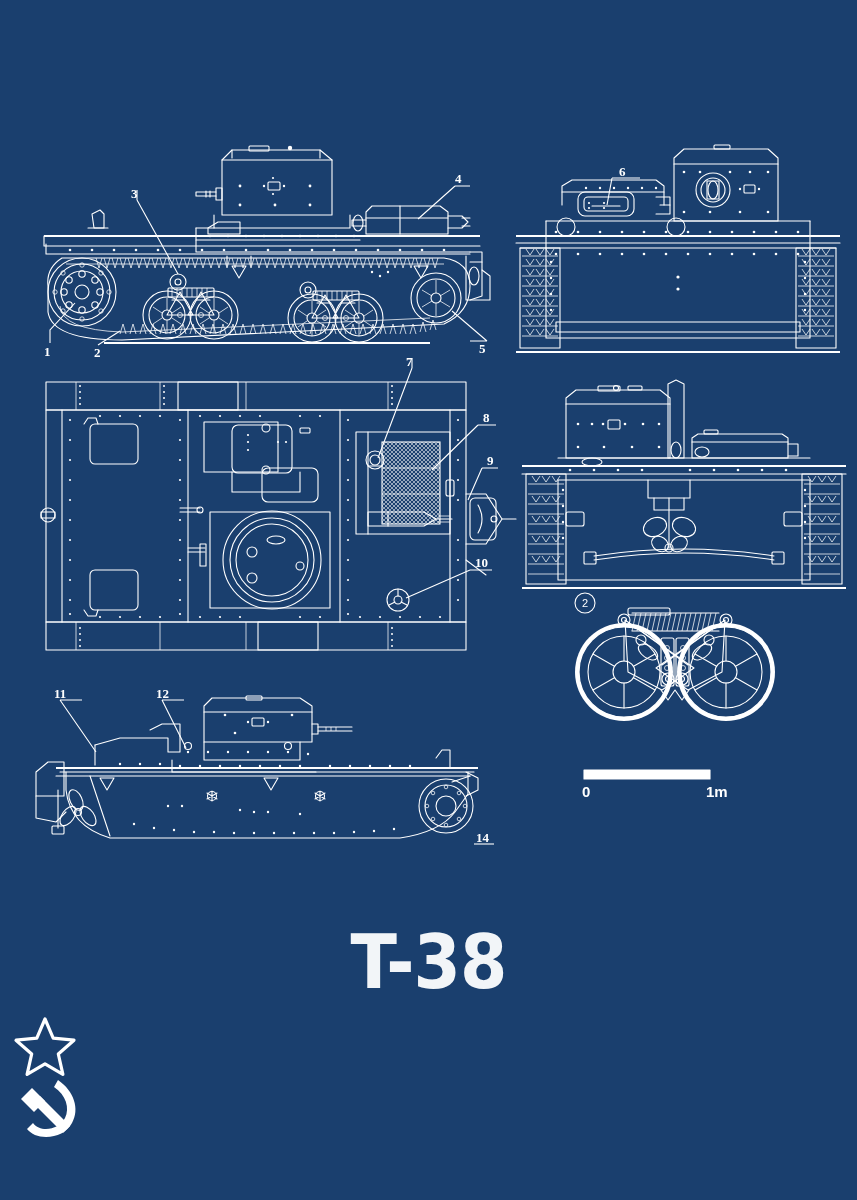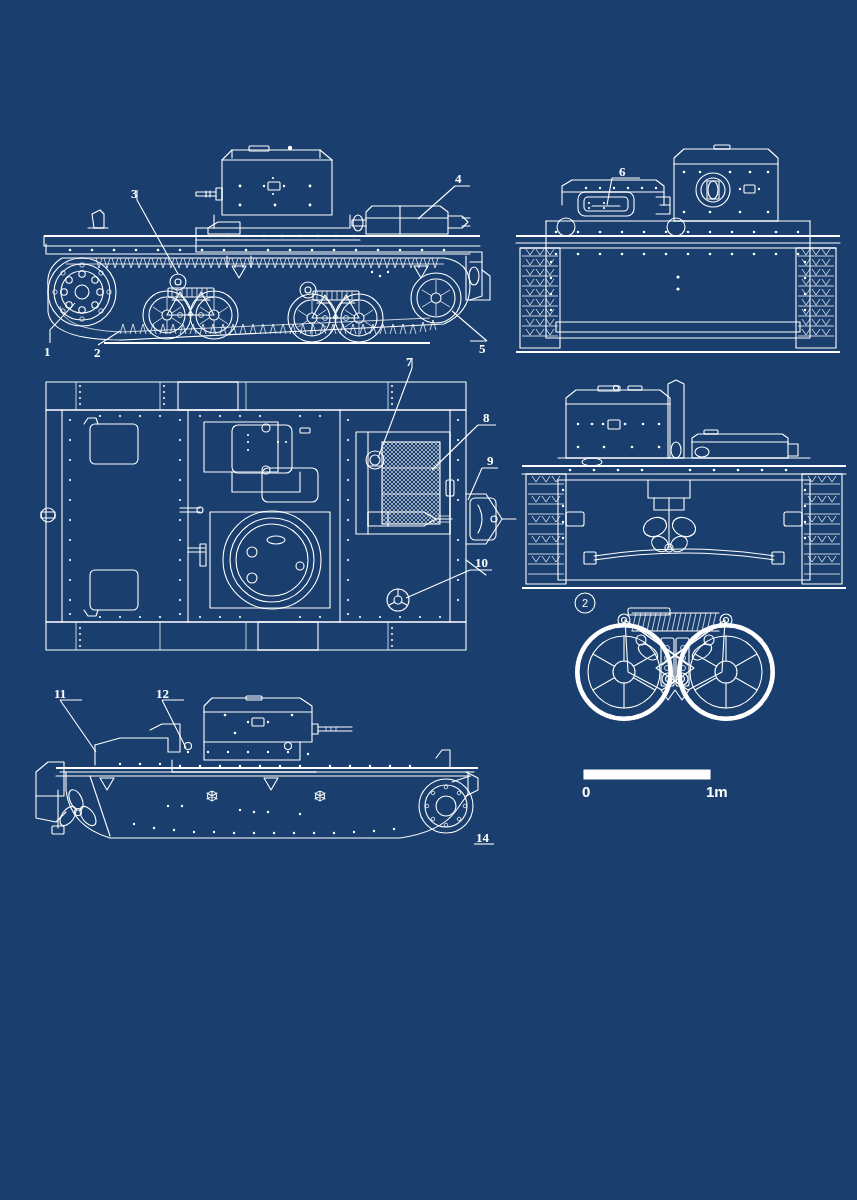--- a/index.html
+++ b/index.html
@@ -967,14 +967,51 @@
       <text class="callout" x="54" y="698">11</text>
       <path class="leader" d="M162,700 L184,700 M162,700 L186,748"></path>
       <text class="callout" x="156" y="698">12</text>
       <path class="leader" d="M474,844 L494,844"></path>
       <text class="callout" x="476" y="842">14</text>
     </g>
   </g>
 
 </svg>
 
-
+<div id="footer">
+  <div id="title">T-38</div>
+
+  <svg id="emblem" width="90" height="130" viewBox="0 0 90 130">
+
+    <path fill="none" stroke="#ffffff" stroke-width="3.2" stroke-linejoin="round" d="M45,8 L53.2,27.2 L74,29.2 L58.3,43 L62.9,63.4 L45,52.8 L27.1,63.4 L31.7,43 L16,29.2 L36.8,27.2 Z"></path>
+
+    <g fill="#ffffff" stroke="none">
+
+      <path d="M58,69
+               C74,80 80,98 72,112
+               C67,121 57,126 46,126
+               L46,118
+               C54,118 61,114 65,107
+               C70,97 66,84 54,76
+               Z"></path>
+
+      <path d="M46,126
+               C38,126 31,123 27,118
+               L33,112
+               C36,116 41,118 46,118
+               Z"></path>
+
+      <path d="M21,88
+               L32,77
+               L45,90
+               L34,101
+               Z"></path>
+
+      <path d="M40,85
+               L70,115
+               L63,122
+               L33,92
+               Z"></path>
+    </g>
+  </svg>
 </div>
 
+</div>
+
 </body></html>

